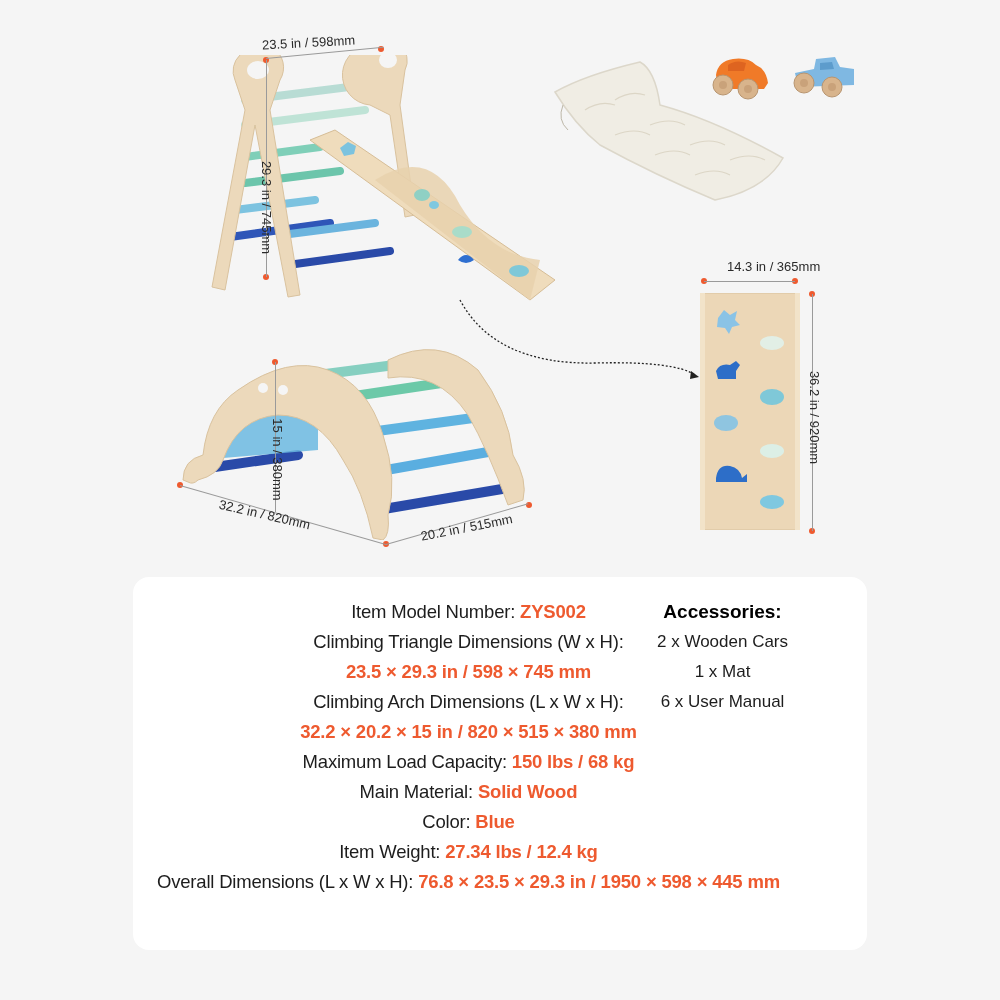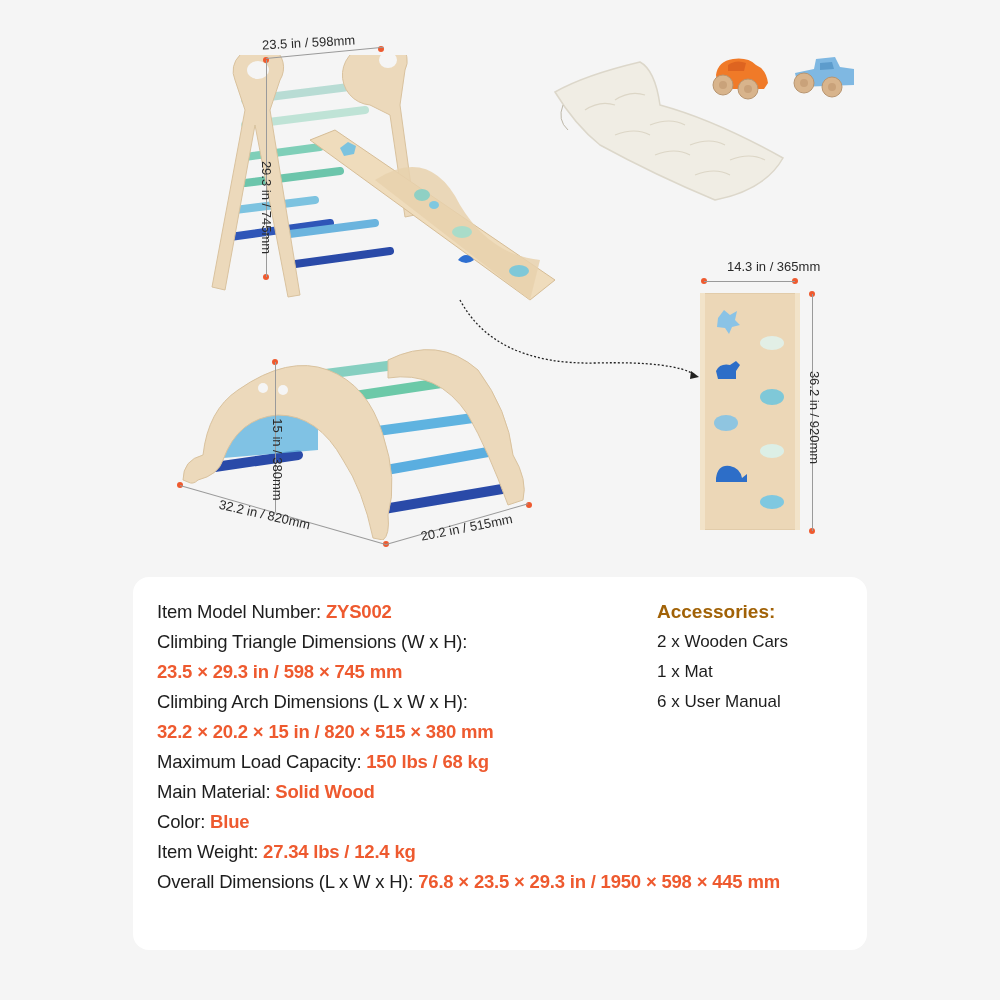--- a/index.html
+++ b/index.html
@@ -1,25 +1,25 @@
 <!DOCTYPE html>
 <html><head>
 <meta charset="utf-8">
 <style>
   html,body{margin:0;padding:0;}
   body{width:1000px;height:1000px;background:#f5f5f5;position:relative;overflow:hidden;font-family:"Liberation Sans","DejaVu Sans",sans-serif;color:#1d1d1d;}
   .abs{position:absolute;}
   .dim-label{position:absolute;font-size:13px;color:#2a2a2a;white-space:nowrap;}
   .dot{position:absolute;width:6px;height:6px;border-radius:50%;background:#ee5a2f;}
-  .card{position:absolute;left:133px;top:577px;width:734px;height:373px;background:#ffffff;border-radius:16px;}
+  .card{position:absolute;left:133px;top:577px;width:734px;height:373px;background:#ffffff;border-radius:16px;text-align:center;}
   .spec-list{position:absolute;left:24px;top:20px;}
   .spec-line{font-size:18.5px;line-height:30px;white-space:nowrap;color:#1d1d1d;letter-spacing:-0.2px;}
   .val{color:#ee5a2f;font-weight:bold;}
   .acc{position:absolute;left:524px;top:20px;}
-  .acc-title{font-size:19px;line-height:30px;color:#a16207;font-weight:bold;}
+  .acc-title{font-size:19px;line-height:30px;color:#000000;font-weight:bold;}
   .acc-item{font-size:17px;line-height:30px;color:#1d1d1d;}
   svg{display:block;}
 </style>
 </head>
 <body>
 
 <div class="abs" style="left:200px;top:55px;width:370px;height:265px;">
   <svg width="370" height="265" viewBox="0 0 370 265">
 
     <g stroke-linecap="round" stroke-width="8">

